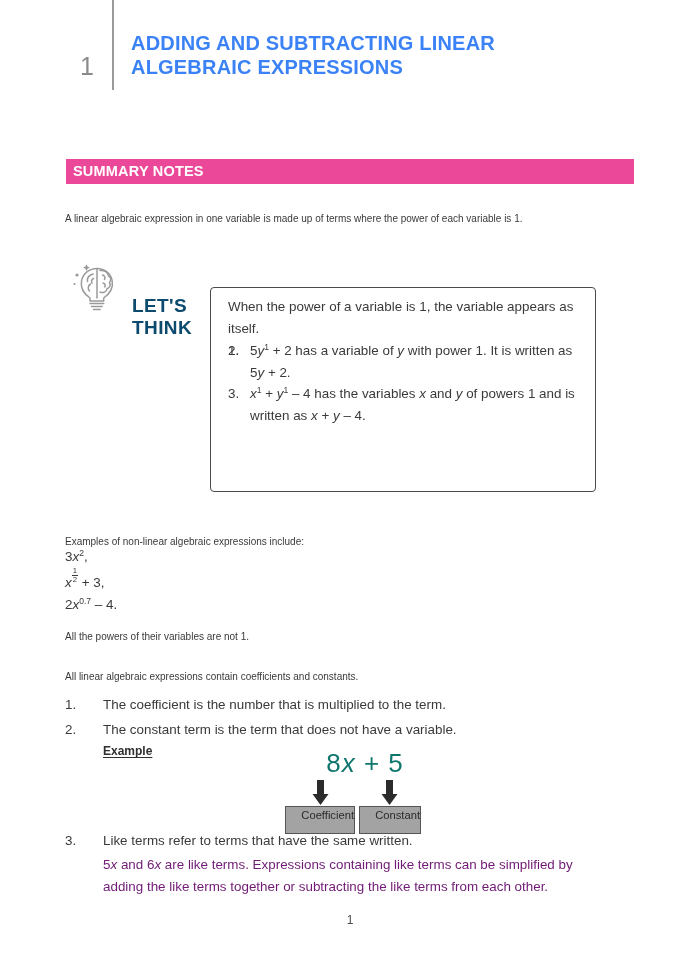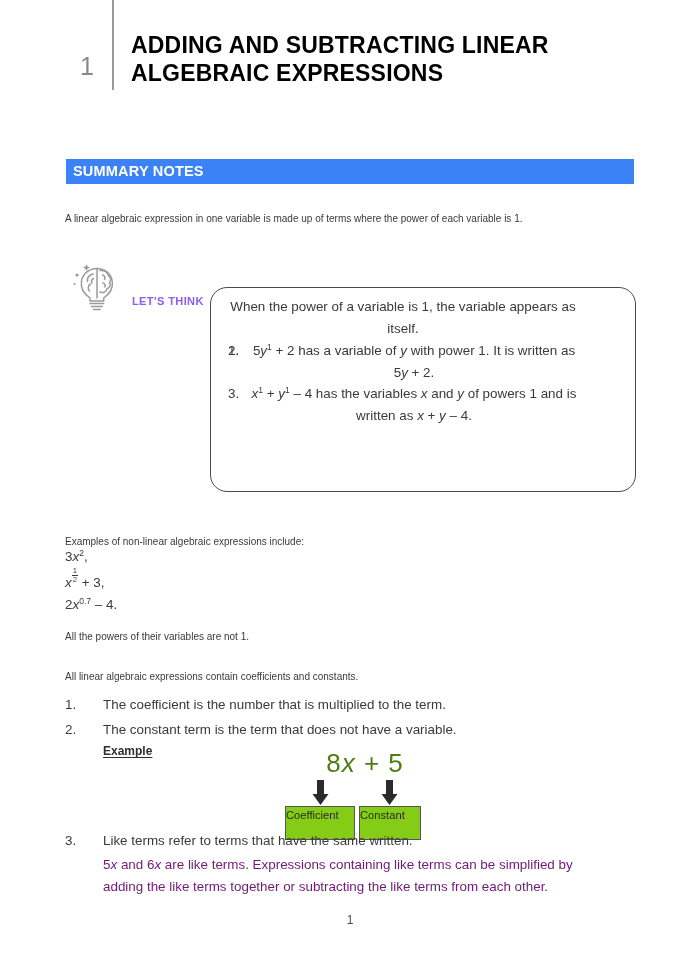--- a/index.html
+++ b/index.html
@@ -41,36 +41,36 @@
     font-size: 25px;
     color: #8a8a8a;
     font-weight: 400;
     line-height: 1;
   }
   .chapter-title {
     position: absolute;
     left: 131px;
     top: 31px;
     width: 500px;
-    font-size: 23px;
+    font-size: 20px;
     font-weight: bold;
-    color: #000000;
+    color: #3b82f6;
     line-height: 1.22;
     letter-spacing: 0.2px;
   }
   .chapter-title div { white-space: nowrap; }
 
   
   .section-bar {
     position: absolute;
     left: 66px;
     top: 159px;
     width: 568px;
     height: 25px;
-    background: #3b82f6;
+    background: #ec4899;
   }
   .section-bar span {
     position: absolute;
     left: 7px;
     top: 4px;
     font-size: 14.5px;
     font-weight: bold;
     color: #ffffff;
     letter-spacing: 0.2px;
   }
@@ -98,37 +98,36 @@
   }
   .bulb-icon {
     position: absolute;
     left: 0;
     top: 0;
   }
   .lets-think-label {
     position: absolute;
     left: 62px;
     top: 33px;
-    font-size: 11px;
+    font-size: 19px;
     font-weight: bold;
-    color: #8b5cf6;
+    color: #0c4a6e;
     letter-spacing: 0.4px;
   }
 
   
   .callout {
     position: absolute;
     left: 210px;
     top: 287px;
-    width: 426px;
+    width: 386px;
     height: 205px;
     border: 1.3px solid #4a4a4a;
-    border-radius: 17px;
+    border-radius: 4px;
     box-sizing: border-box;
-    text-align: center;
   }
   .callout-inner {
     position: absolute;
     left: 17px;
     top: 8px;
     width: 350px;
     font-size: 13.4px;
     line-height: 1.63;
     color: #3a3a3a;
   }
@@ -204,34 +203,34 @@
     width: 160px;
     height: 78px;
   }
   .figure-expr {
     position: absolute;
     left: 0;
     top: 0;
     width: 160px;
     text-align: center;
     font-size: 26px;
-    color: #4d7c0f;
+    color: #0f766e;
     letter-spacing: 1px;
   }
   .fig-box {
     position: absolute;
     top: 58px;
-    height: 34px;
+    height: 28px;
     border: 1px solid #555555;
     box-sizing: border-box;
     font-size: 11.2px;
     line-height: 16px;
-    text-align: left;
+    text-align: right;
     color: #2b2b2b;
-    background: #84cc16;
+    background: #a3a3a3;
   }
   .fig-box-coeff { left: 0px; width: 70px; }
   .fig-box-const { left: 74px; width: 62px; }
 
   .like-terms-body {
     position: absolute;
     left: 103px;
     top: 854px;
     width: 510px;
     font-size: 13.4px;

